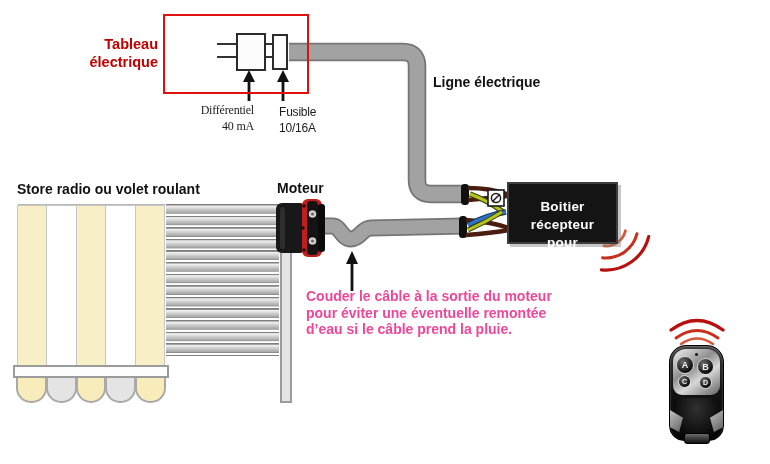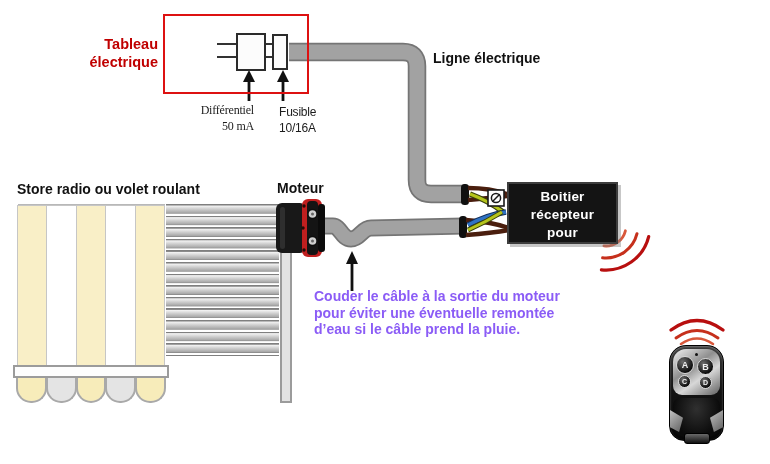--- a/index.html
+++ b/index.html
@@ -31,24 +31,24 @@
   .shutter{left:166px;top:204px;width:113px;height:152px;z-index:1;
     background:repeating-linear-gradient(180deg,#7f7f7f 0px,#7f7f7f 1px,#f2f2f2 2px,#cfcfcf 5px,
                #a9a9a9 8.5px,#8f8f8f 9.3px,#ffffff 10px,#ffffff 11.6px);}
   .rail{left:280px;top:204px;width:12px;height:199px;background:#e3e3e3;border:2px solid #9b9b9b;
         box-sizing:border-box;z-index:1;}
   
   .wires{left:0;top:0;z-index:2;}
   
   .receiver{left:507px;top:182px;width:111px;height:62px;background:#141414;border:2px solid #3d3d3d;
             box-sizing:border-box;z-index:3;color:#ffffff;text-align:center;font-weight:bold;
-            font-size:13.5px;line-height:18px;padding-top:4px;letter-spacing:0.2px;
+            font-size:13.5px;line-height:18px;padding-top:14px;letter-spacing:0.2px;
             box-shadow:3px 3px 0 rgba(130,130,130,0.45);}
   
-  .note{left:314px;top:288px;font-weight:bold;font-size:14px;color:#8b5cf6;line-height:16.5px;
+  .note{left:306px;top:288px;font-weight:bold;font-size:14px;color:#ec4899;line-height:16.5px;
         white-space:nowrap;z-index:5;position:absolute;}
   
   .remote{left:669px;top:345px;width:55px;height:96px;z-index:3;}
   .remote-body{position:absolute;inset:0;border-radius:17px 17px 15px 15px;
                background:linear-gradient(180deg,#3a3a3a 0%,#141414 45%,#050505 100%);
                border:1px solid #000;box-shadow:inset 0 1px 2px #777;}
   .remote-plate{position:absolute;left:4px;top:4px;right:4px;height:46px;border-radius:13px 13px 9px 9px;
                 background:linear-gradient(145deg,#f2f2f2 0%,#8f8f8f 40%,#d8d8d8 62%,#5f5f5f 100%);}
   .remote-led{position:absolute;left:26px;top:8px;width:3px;height:3px;border-radius:50%;background:#111;}
   .remote-btn{position:absolute;border-radius:50%;color:#f0f0f0;font-weight:bold;
@@ -183,27 +183,27 @@
   <div class="abs frame-red"></div>
   <div class="comp comp-diff"></div>
   <div class="comp comp-fus"></div>
 
   <div class="lbl-red" style="left:38px;top:35px;width:120px;">
     <div>Tableau</div>
     <div>électrique</div>
   </div>
   <div class="lbl-small" style="left:174px;top:102px;width:80px;text-align:right;font-family:Liberation Serif, serif;">
     <div>Différentiel</div>
-    <div>50 mA</div>
+    <div>40 mA</div>
   </div>
   <div class="lbl-small" style="left:279px;top:104px;width:60px;">
     <div>Fusible</div>
     <div>10/16A</div>
   </div>
-  <div class="lbl" style="left:433px;top:50px;text-align:center;">Ligne électrique</div>
+  <div class="lbl" style="left:433px;top:74px;text-align:center;">Ligne électrique</div>
   <div class="lbl" style="left:17px;top:181px;">Store radio ou volet roulant</div>
   <div class="lbl" style="left:277px;top:180px;">Moteur</div>
   <div class="note">
     <div>Couder le câble à la sortie du moteur</div>
     <div>pour éviter une éventuelle remontée</div>
     <div>d’eau si le câble prend la pluie.</div>
   </div>
 
   <div class="abs receiver">
     <div>Boitier</div>

